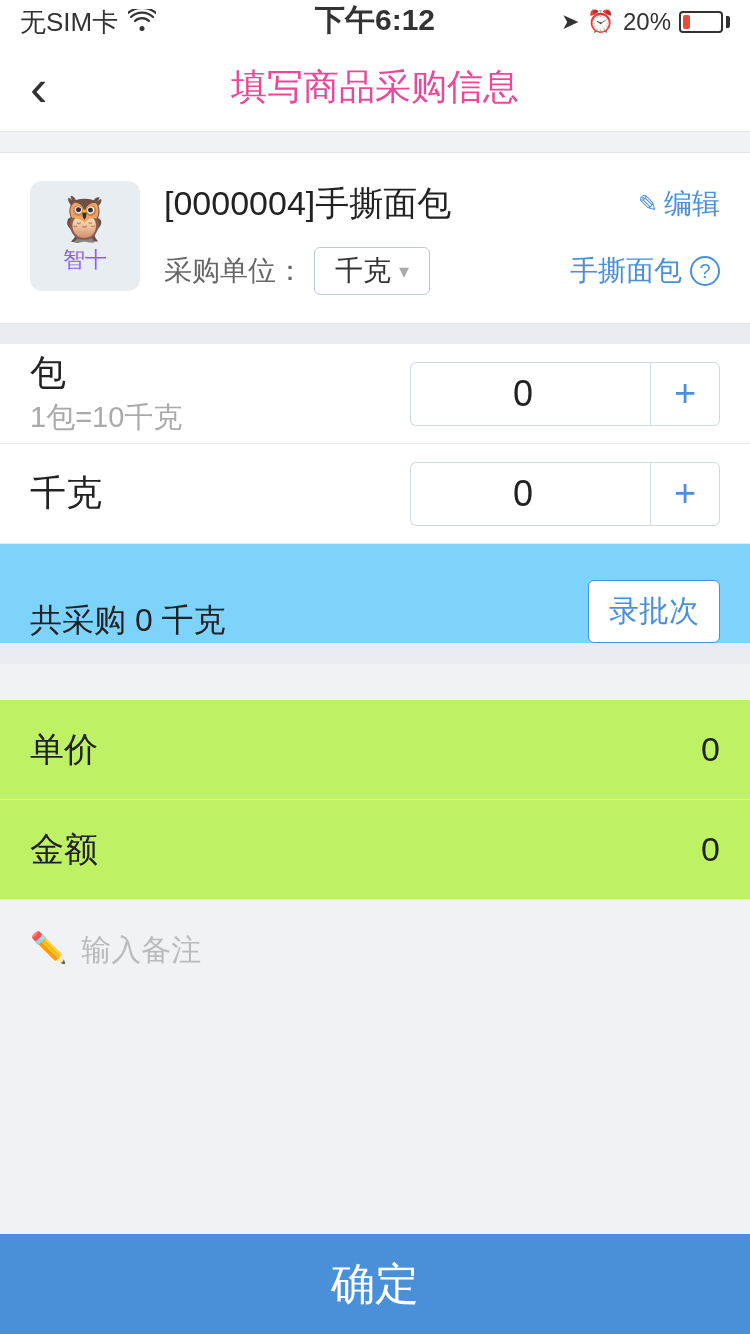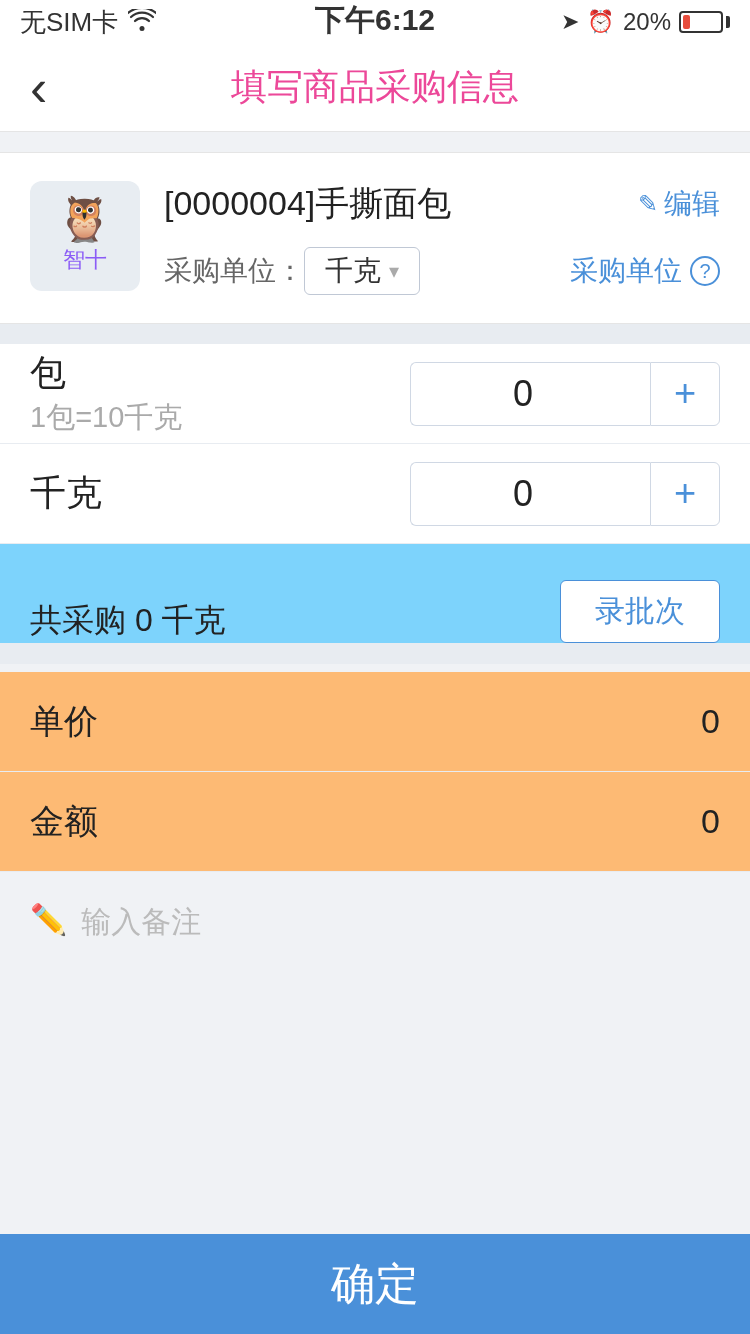--- a/index.html
+++ b/index.html
@@ -150,20 +150,21 @@
     .product-unit-row {
       display: flex;
       align-items: center;
       justify-content: space-between;
     }
     .unit-label {
       font-size: 28px;
       color: #666;
       display: flex;
       align-items: center;
+      gap: 10px;
     }
     .unit-select {
       border: 1px solid #c0c8d5;
       border-radius: 6px;
       padding: 4px 20px;
       font-size: 28px;
       color: #333;
       display: flex;
       align-items: center;
       gap: 8px;
@@ -263,31 +264,31 @@
       justify-content: space-between;
       border-bottom: 1px solid #e8ecf1;
     }
     .total-text {
       font-size: 32px;
       color: #222;
     }
     .batch-btn {
       border: 1px solid #4a90d9;
       border-radius: 6px;
-      padding: 10px 34px;
+      padding: 10px 20px;
       color: #4a90d9;
       font-size: 30px;
       background: #fff;
       cursor: pointer;
     }
 
     
     .price-section {
-      background: #fdba74;
-      margin-top: 8px;
+      background: #bef264;
+      margin-top: 36px;
     }
     .price-row {
       display: flex;
       align-items: center;
       justify-content: space-between;
       padding: 0 30px;
       height: 100px;
       border-bottom: 1px solid #e8ecf1;
     }
     .price-row-label {
@@ -387,21 +388,21 @@
     </div>
     <div class="product-unit-row">
       <div class="unit-label">
         <span>采购单位：</span>
         <div class="unit-select">
           <span>千克</span>
           <span style="font-size:20px; color:#aaa;">▾</span>
         </div>
       </div>
       <div class="price-ref">
-        <span>采购单位</span>
+        <span>手撕面包</span>
         <div class="price-ref-help">?</div>
       </div>
     </div>
   </div>
 </div>
 
 <div class="section-sep"></div>
 
 <div class="input-section">
   <div class="input-row">

